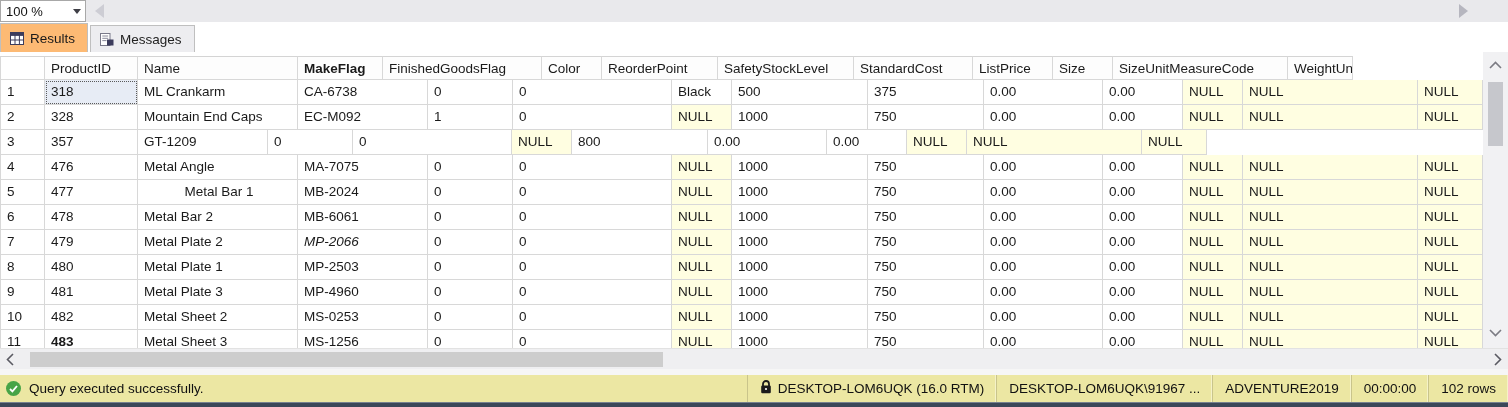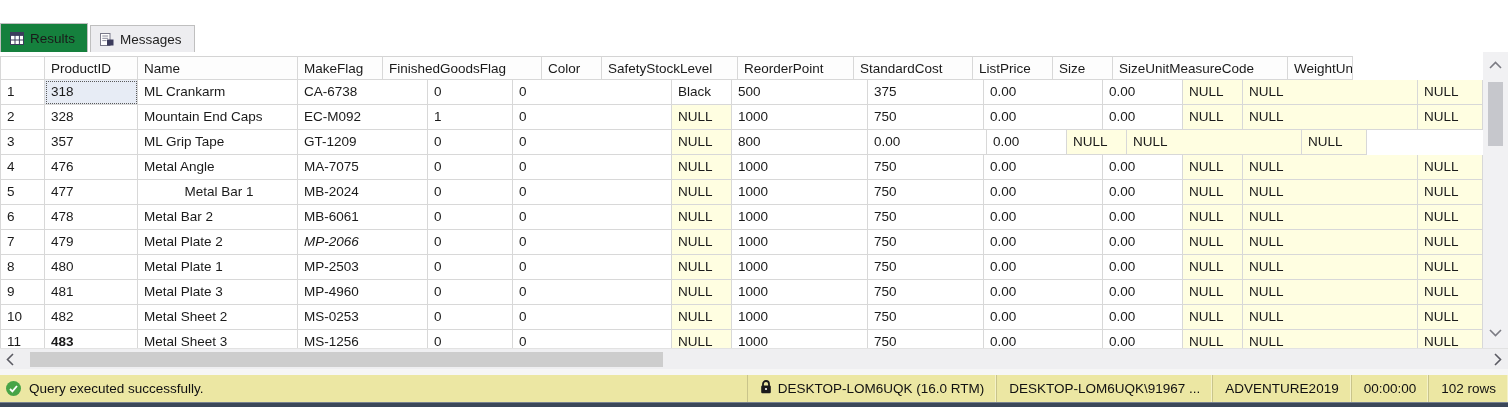--- a/index.html
+++ b/index.html
@@ -13,21 +13,21 @@
   .zoom-combo .zc-text { flex:1; padding-left:5px; font-size:13px; color:#111; }
   .zoom-combo .zc-btn { width:17px; height:100%; display:flex; align-items:center; justify-content:center; }
   .arrow-down-small { width:0; height:0; border-left:4px solid transparent; border-right:4px solid transparent; border-top:5px solid #3f3f46; }
   .ed-scroll { flex:1; background:#e9e9ec; position:relative; }
   .tri-left { position:absolute; left:9px; top:4px; width:0; height:0; border-top:7px solid transparent; border-bottom:7px solid transparent; border-right:9px solid #cdcdd4; }
   .tri-right { position:absolute; right:40px; top:4px; width:0; height:0; border-top:7px solid transparent; border-bottom:7px solid transparent; border-left:9px solid #b6b6bf; }
 
   
   .tabstrip { position:absolute; left:0; top:22px; width:1508px; height:30px; background:#fff; display:flex; align-items:flex-end; }
   .tab { height:28px; display:flex; align-items:center; gap:6px; padding:0 12px 0 9px; border:1px solid #bfbfbf; border-bottom:none; font-size:13.5px; cursor:default; }
-  .tab.active { background:#15803d; position:relative; z-index:2; height:29px; }
+  .tab.active { background:#fdba74; position:relative; z-index:2; height:29px; }
   .tab.inactive { background:#ededf0; margin-left:2px; height:27px; color:#222; }
   .tab .ticon { display:inline-flex; }
 
   
   .grid-wrap { position:absolute; left:0; top:52px; width:1508px; height:296px; background:#fff; overflow:hidden; display:flex; }
   .grid { padding-top:4px; overflow:hidden; width:1483px; }
   .grow { display:flex; height:25px; }
   .grow.ghead { height:24px; }
   .gcell { flex:none; border-right:1px solid #d8d8d8; border-bottom:1px solid #d8d8d8; padding:4px 3px 0 6px; font-size:13.5px; white-space:nowrap; overflow:hidden; background:#fff; }
   .ghead .gcell { border-top:1px solid #d4d4d4; background:#fdfdfd; color:#1a1a1a; }
@@ -57,20 +57,32 @@
   .check-circle svg { display:block; }
   .bottomstrip { position:absolute; left:0; top:402px; width:1508px; height:5px; background:#3b4759; border-top:1px solid #76818f; }
 
   .chev { display:block; }
 </style>
 </head>
 <body>
 
 <div class="app">
 
+  <div class="topbar">
+    <div class="zoom-combo">
+      <span class="zc-text">100 %</span>
+      <span class="zc-btn">
+          <span class="arrow-down-small"></span>
+        </span>
+    </div>
+    <div class="ed-scroll">
+      <span class="tri-left"></span>
+      <span class="tri-right"></span>
+    </div>
+  </div>
 
   <div class="tabstrip">
     <div class="tab active">
       <span class="ticon">
         <svg width="14" height="13" viewBox="0 0 14 13">
             <rect x="0.5" y="0.5" width="13" height="12" fill="#fff" stroke="#3c3c5c"></rect>
             <rect x="0.5" y="0.5" width="13" height="3.4" fill="#3c3c5c"></rect>
             <line x1="5" y1="1" x2="5" y2="12.5" stroke="#3c3c5c"></line>
             <line x1="9.4" y1="1" x2="9.4" y2="12.5" stroke="#3c3c5c"></line>
             <line x1="1" y1="8" x2="13.5" y2="8" stroke="#3c3c5c"></line>
@@ -91,25 +103,25 @@
       <span>Messages</span>
     </div>
   </div>
 
   <div class="grid-wrap">
     <div class="grid" id="grid">
         <div class="grow ghead">
           <div class="gcell rownum" style="width: 45px;"></div>
           <div class="gcell " style="width: 93px;">ProductID</div>
           <div class="gcell " style="width: 160px;">Name</div>
-          <div class="gcell " style="width: 85px;">MakeFlag</div>
+          <div class="gcell " style="width: 85px; font-weight: bold;">MakeFlag</div>
           <div class="gcell " style="width: 159px;">FinishedGoodsFlag</div>
           <div class="gcell " style="width: 60px;">Color</div>
+          <div class="gcell " style="width: 116px;">ReorderPoint</div>
           <div class="gcell " style="width: 136px;">SafetyStockLevel</div>
-          <div class="gcell " style="width: 116px;">ReorderPoint</div>
           <div class="gcell " style="width: 119px;">StandardCost</div>
           <div class="gcell " style="width: 80px;">ListPrice</div>
           <div class="gcell " style="width: 60px;">Size</div>
           <div class="gcell " style="width: 175px;">SizeUnitMeasureCode</div>
           <div class="gcell " style="width: 65px;">WeightUnitMeasureCode</div>
         </div>
         <div class="grow">
           <div class="gcell rownum" style="width: 45px;">1</div>
           <div class="gcell  selected" style="width: 93px;">318</div>
           <div class="gcell " style="width: 160px;">ML Crankarm</div>
@@ -137,21 +149,20 @@
           <div class="gcell " style="width: 116px;">750</div>
           <div class="gcell " style="width: 119px;">0.00</div>
           <div class="gcell " style="width: 80px;">0.00</div>
           <div class="gcell nullcell" style="width: 60px;">NULL</div>
           <div class="gcell nullcell" style="width: 175px;">NULL</div>
           <div class="gcell nullcell" style="width: 65px;">NULL</div>
         </div>
         <div class="grow">
           <div class="gcell rownum" style="width: 45px;">3</div>
           <div class="gcell " style="width: 93px;">357</div>
-          <div class="gcell " style="width: 160px;">ML Grip Tape</div>
           <div class="gcell " style="width: 130px;">GT-1209</div>
           <div class="gcell " style="width: 85px;">0</div>
           <div class="gcell " style="width: 159px;">0</div>
           <div class="gcell nullcell" style="width: 60px;">NULL</div>
           <div class="gcell " style="width: 136px;">800</div>
           <div class="gcell " style="width: 119px;">0.00</div>
           <div class="gcell " style="width: 80px;">0.00</div>
           <div class="gcell nullcell" style="width: 60px;">NULL</div>
           <div class="gcell nullcell" style="width: 175px;">NULL</div>
           <div class="gcell nullcell" style="width: 65px;">NULL</div>

